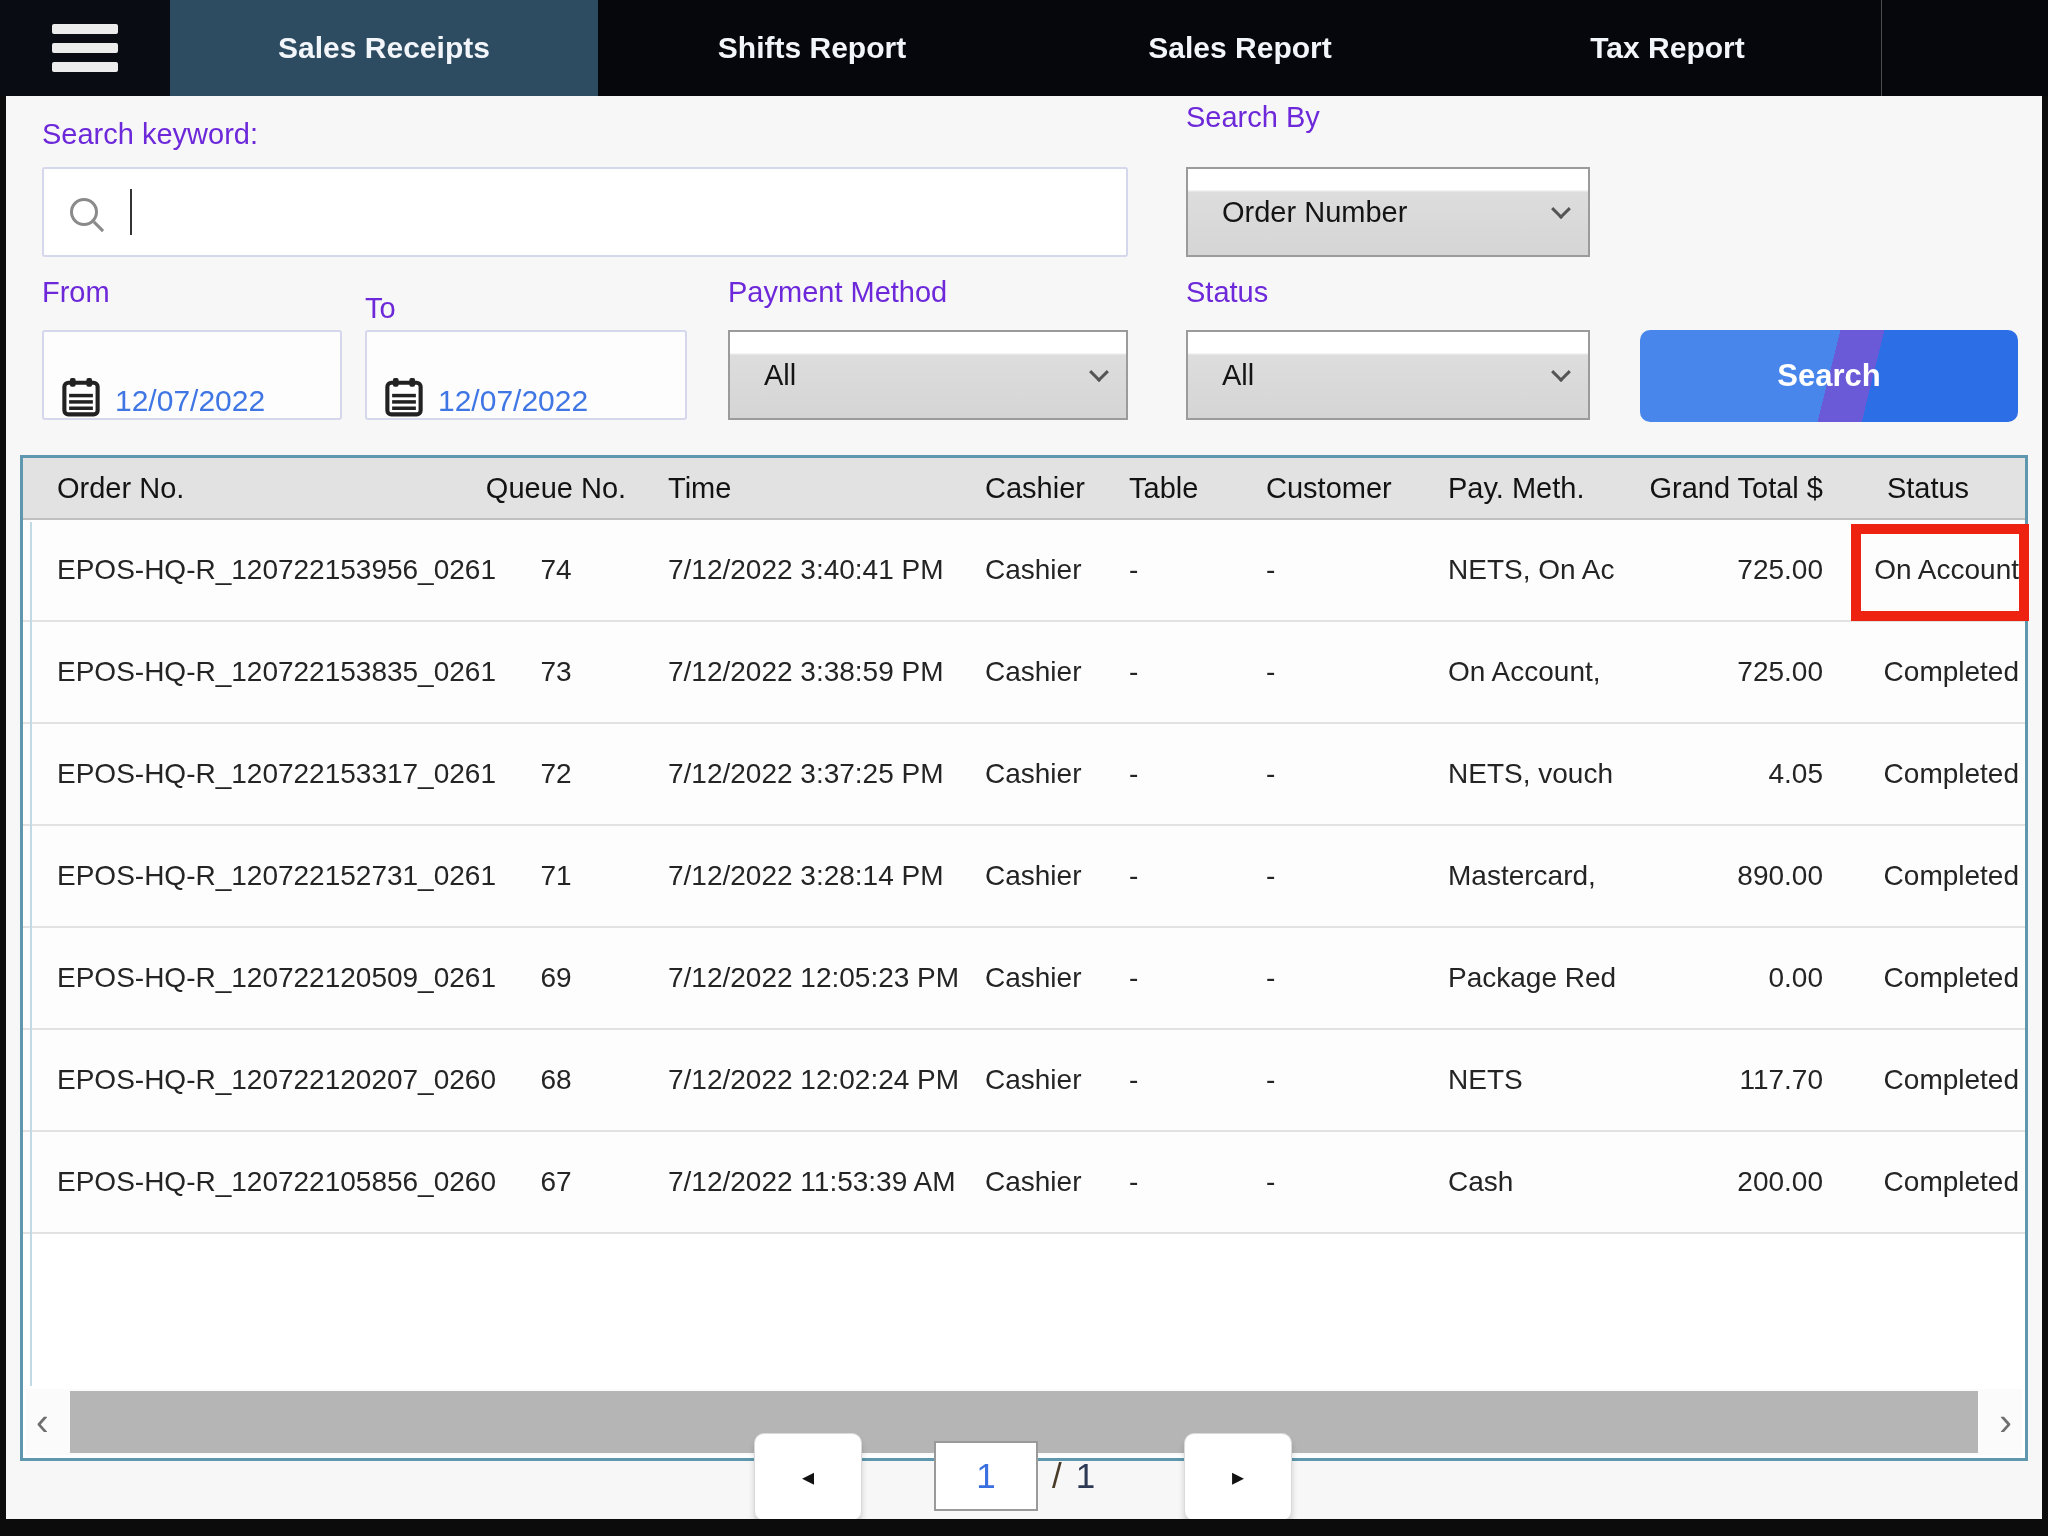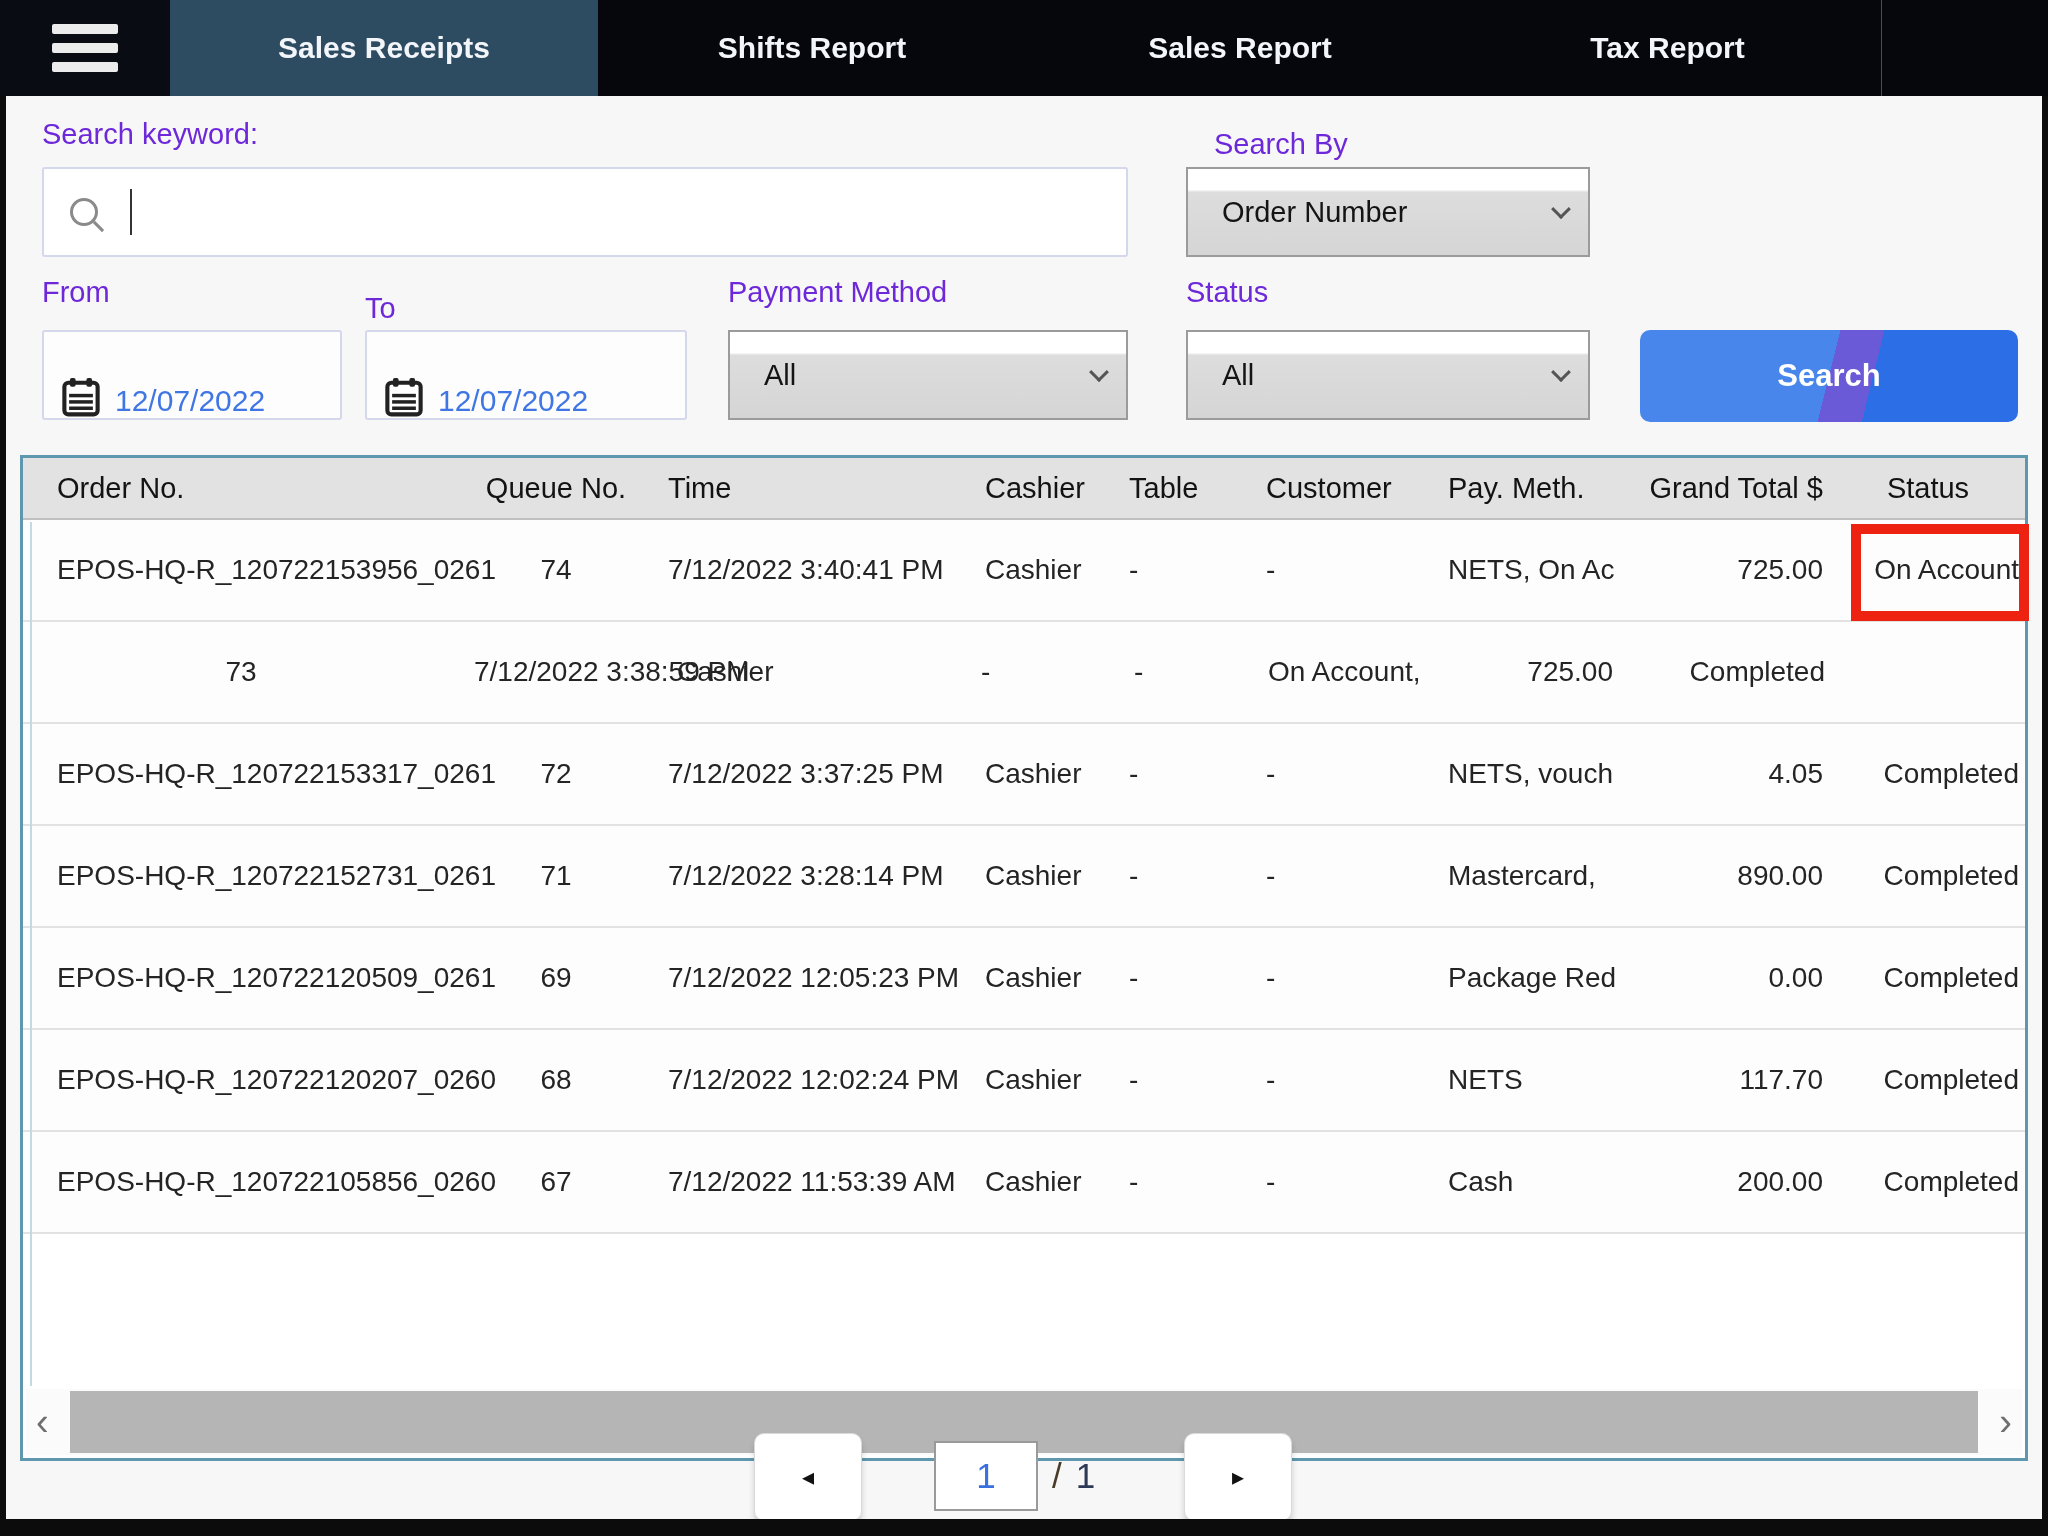--- a/index.html
+++ b/index.html
@@ -102,21 +102,21 @@
   <div class="tab">Sales Report</div>
   <div class="tab last">Tax Report</div>
 </div>
 
 <div class="lbl" style="left:42px; top:118px;">Search keyword:</div>
 <div class="inputbox" id="search-input">
   <span class="mag"></span>
   <span class="caret"></span>
   <span></span>
 </div>
-<div class="lbl" style="left:1186px; top:128px;margin-left:28px;">Search By</div>
+<div class="lbl" style="left:1186px; top:101px;">Search By</div>
 <div class="select" id="select-search-by">
   <span>Order Number</span>
   <span class="chev"></span>
 </div>
 
 <div class="lbl" style="left:42px; top:276px;">From</div>
 <div class="lbl" style="left:365px; top:276px;margin-top:16px;">To</div>
 <div class="lbl" style="left:728px; top:276px;">Payment Method</div>
 <div class="lbl" style="left:1186px; top:276px;">Status</div>
 
@@ -171,20 +171,21 @@
     <span class="c2">74</span>
     <span class="c3">7/12/2022 3:40:41 PM</span>
     <span class="c4">Cashier</span>
     <span class="c5">-</span>
     <span class="c6">-</span>
     <span class="c7">NETS, On Ac</span>
     <span class="c8">725.00</span>
     <span class="c9">On Account</span>
   </div>
   <div class="grid trow">
+    <span class="c1">EPOS-HQ-R_120722153835_0261</span>
     <span class="c2">73</span>
     <span class="c3">7/12/2022 3:38:59 PM</span>
     <span class="c4">Cashier</span>
     <span class="c5">-</span>
     <span class="c6">-</span>
     <span class="c7">On Account,</span>
     <span class="c8">725.00</span>
     <span class="c9">Completed</span>
   </div>
   <div class="grid trow">

